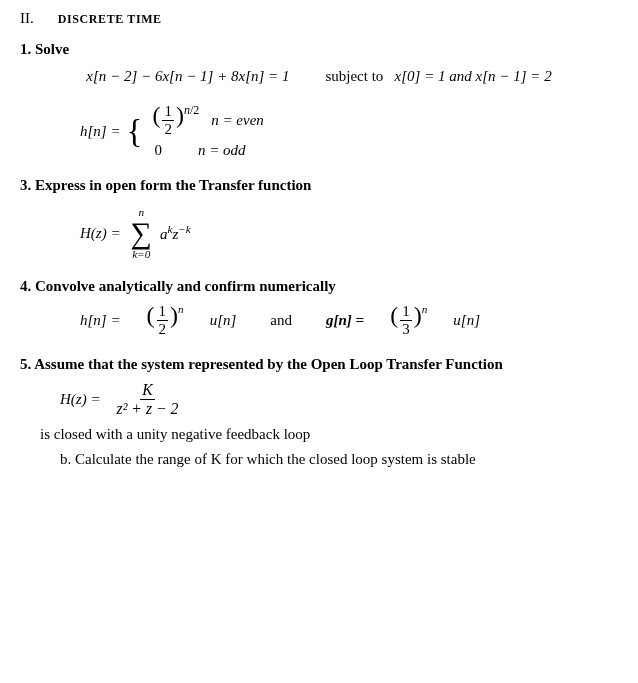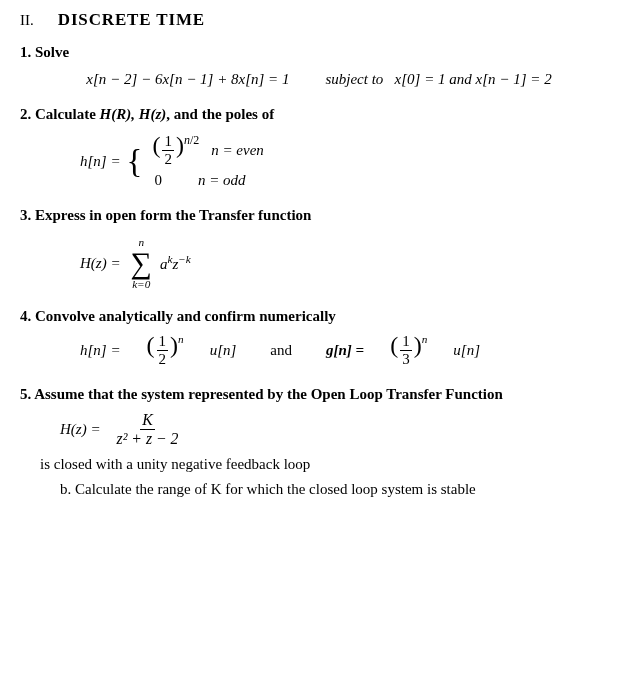--- a/index.html
+++ b/index.html
@@ -21,21 +21,21 @@
       align-items: baseline;
       gap: 24px;
       margin-bottom: 14px;
     }
     .section-number {
       font-weight: normal;
       font-size: 15px;
     }
     .section-title {
       font-weight: bold;
-      font-size: 17px;
+      font-size: 12px;
       letter-spacing: 0.05em;
     }
     .problem {
       margin-bottom: 18px;
     }
     .problem-header {
       font-weight: bold;
       margin-bottom: 8px;
     }
     .problem-header span {
@@ -119,21 +119,20 @@
       font-size: 1em;
     }
     .sum-sigma {
       font-size: 2em;
       line-height: 1;
     }
     .sum-limit {
       font-size: 0.75em;
     }
     .subject-to {
-      font-style: italic;
     }
     .problem-body {
       margin-left: 20px;
     }
     .sub-item {
       margin-left: 20px;
       margin-bottom: 4px;
     }
     .h-frac-block {
       display: flex;
@@ -162,24 +161,20 @@
       <span class="italic">x[n − 2] − 6x[n − 1] + 8x[n] = 1</span>
       <span style="margin-left:20px;">
         <span class="subject-to">subject to</span>
         &nbsp;
         <span class="italic">x[0] = 1 and x[n − 1] = 2</span>
       </span>
     </div>
   </div>
 
   <div class="problem">
-    <div class="problem-header">
-      <span>2.</span>
-      <span> Calculate <span class="italic">H(R), H(z)</span>, and the poles of</span>
-    </div>
     <div class="math-left">
       <span class="italic" style="margin-right:6px;">h[n] =</span>
       <span class="piecewise">
         <span class="curly">{</span>
         <div class="piecewise-cases">
           <div class="piecewise-row">
             <span>
               <span class="paren-exp">
                 <span class="big-paren">(</span>
                 <span class="frac">

